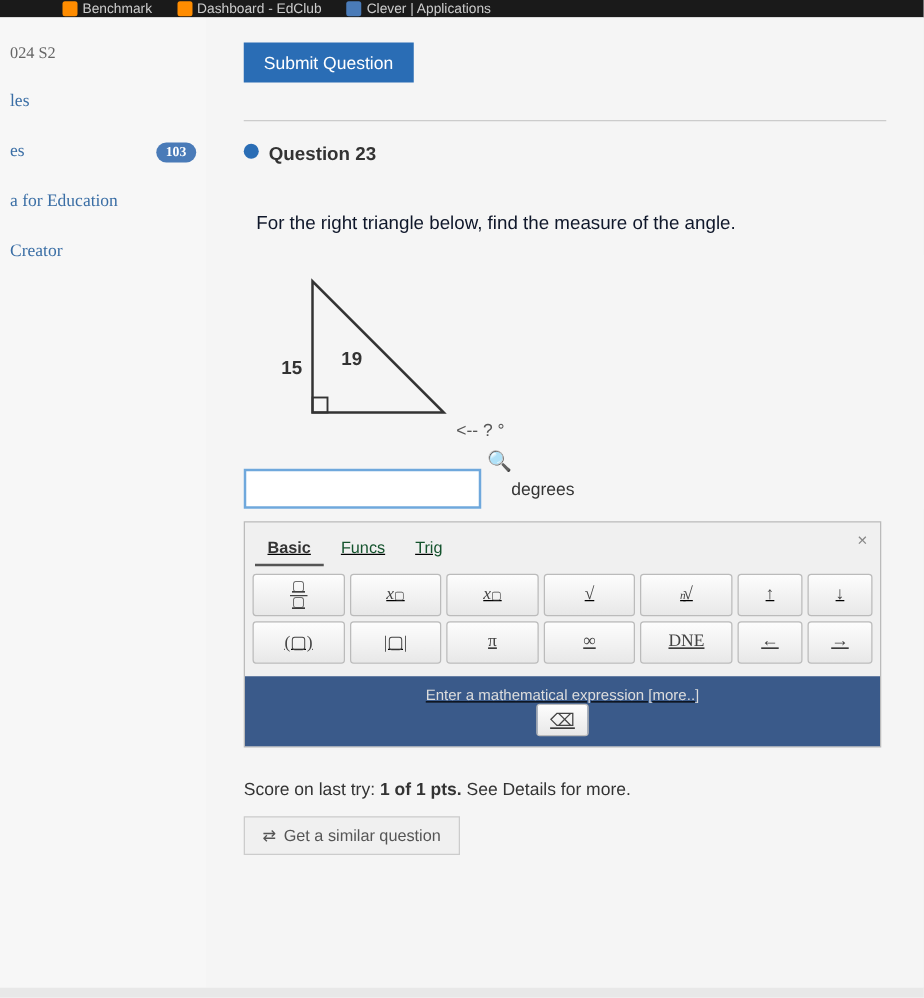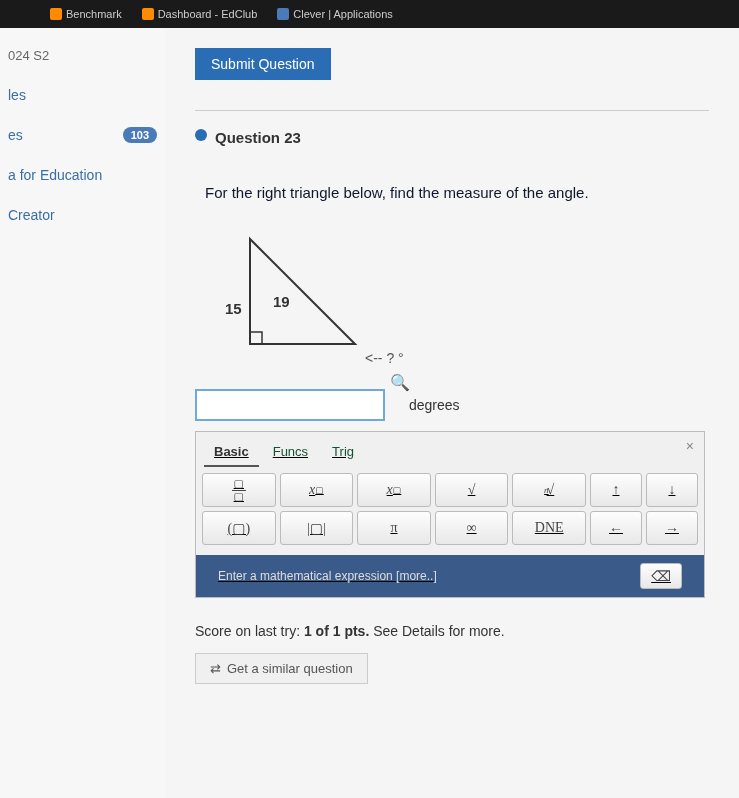--- a/index.html
+++ b/index.html
@@ -6,21 +6,21 @@
     body {
       font-family: Arial, Helvetica, sans-serif;
       background: #e8e8e8;
       width: 739px;
       height: 798px;
       overflow: hidden;
       position: relative;
     }
     .browser-tabs {
       background: #1a1a1a;
-      height: 28px;
+      height: 14px;
       display: flex;
       align-items: center;
       gap: 20px;
       padding: 0 50px;
       color: #ccc;
       font-size: 11px;
     }
     .browser-tabs .tab { display: flex; align-items: center; gap: 4px; }
     .tab-icon { width: 12px; height: 12px; border-radius: 2px; display: inline-block; }
     .orange-icon { background: #ff8c00; }
@@ -37,20 +37,21 @@
       overflow: hidden;
     }
     .sidebar-item {
       padding: 12px 8px;
       color: #3a6ea5;
       font-size: 14px;
       cursor: pointer;
       display: flex;
       justify-content: space-between;
       align-items: center;
+      font-family: Liberation Serif, serif;
     }
     .sidebar-item.header { color: #666; font-size: 13px; padding-top: 0; cursor: default; }
     .badge {
       background: #4a7bb8;
       color: white;
       border-radius: 10px;
       padding: 2px 8px;
       font-size: 11px;
       font-weight: bold;
     }
@@ -158,25 +159,26 @@
       justify-content: center;
       font-size: 14px;
       color: #444;
       cursor: pointer;
       font-family: "Times New Roman", serif;
     }
     .kb-key.narrow { max-width: 52px; }
     .kb-footer {
       background: #3a5a8a;
       color: #ddd;
-      padding: 8px 22px;
+      padding: 8px 12px;
       font-size: 12px;
       display: flex;
       justify-content: space-between;
       align-items: center;
+      flex-direction: column;
     }
     .backspace-key {
       background: linear-gradient(#fdfdfd, #e8e8e8);
       border: 1px solid #bbb;
       border-radius: 3px;
       padding: 4px 10px;
       color: #444;
       font-size: 14px;
     }
     .score-text {

